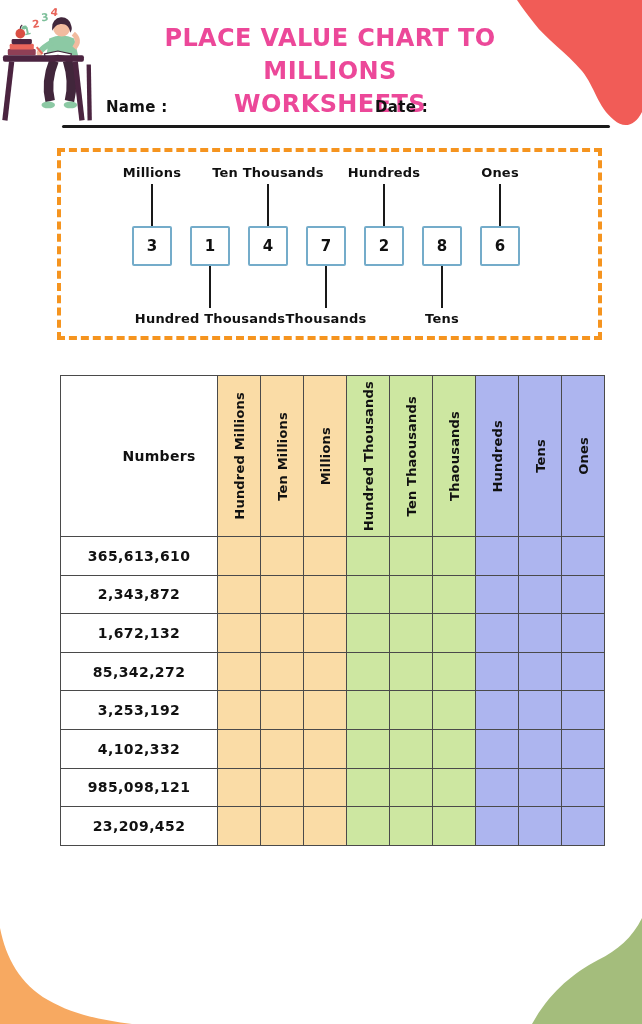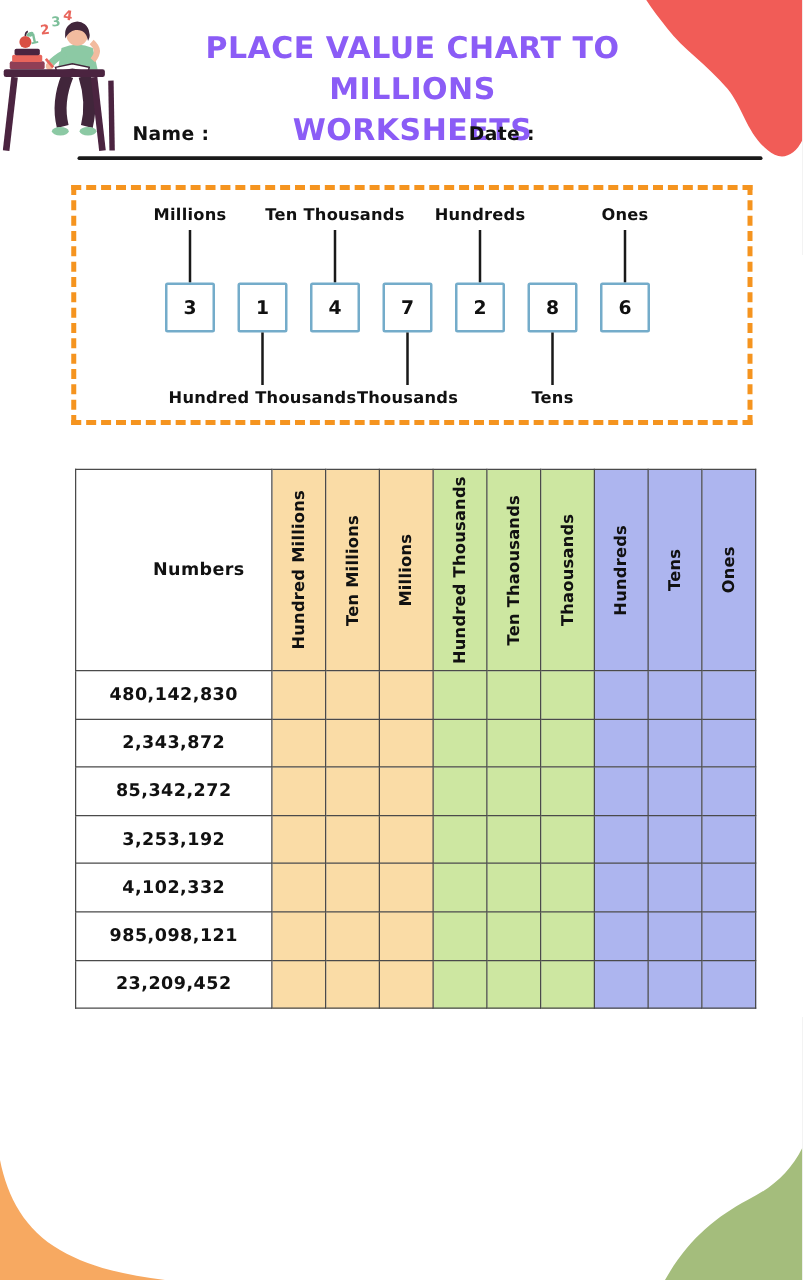--- a/index.html
+++ b/index.html
@@ -23,21 +23,21 @@
   .blob-br path { fill: var(--blob-bottom-right); }
 
   .illustration { position: absolute; left: 2px; top: 4px; }
 
   .title-block {
     position: absolute; left: 100px; top: 22px; width: 460px;
     text-align: center;
   }
   .title-line {
     font-size: 24px; font-weight: 800; letter-spacing: 0.4px;
-    line-height: 33px; color: #8b5cf6;
+    line-height: 33px; color: #ec4899;
   }
 
   .name-date-row { position: absolute; left: 0; top: 98px; width: 642px; }
   .field-label {
     position: absolute; font-size: 15px; font-weight: 700; letter-spacing: 0.3px; margin-left: 11px;
   }
   .name-label { left: 95px; }
   .date-label { left: 364px; }
   .underline {
     position: absolute; left: 62px; top: 125px; width: 548px; height: 3px;
@@ -296,33 +296,45 @@
           <th class="g-ones">
             <div class="vtext">Tens</div>
           </th>
           <th class="g-ones">
             <div class="vtext">Ones</div>
           </th>
         </tr>
     </thead>
     <tbody>
         <tr>
-          <td class="num">480,142,830</td>
+          <td class="num">365,613,610</td>
           <td class="g-millions"></td>
           <td class="g-millions"></td>
           <td class="g-millions"></td>
           <td class="g-thousands"></td>
           <td class="g-thousands"></td>
           <td class="g-thousands"></td>
           <td class="g-ones"></td>
           <td class="g-ones"></td>
           <td class="g-ones"></td>
         </tr>
         <tr>
           <td class="num">2,343,872</td>
+          <td class="g-millions"></td>
+          <td class="g-millions"></td>
+          <td class="g-millions"></td>
+          <td class="g-thousands"></td>
+          <td class="g-thousands"></td>
+          <td class="g-thousands"></td>
+          <td class="g-ones"></td>
+          <td class="g-ones"></td>
+          <td class="g-ones"></td>
+        </tr>
+        <tr>
+          <td class="num">1,672,132</td>
           <td class="g-millions"></td>
           <td class="g-millions"></td>
           <td class="g-millions"></td>
           <td class="g-thousands"></td>
           <td class="g-thousands"></td>
           <td class="g-thousands"></td>
           <td class="g-ones"></td>
           <td class="g-ones"></td>
           <td class="g-ones"></td>
         </tr>

